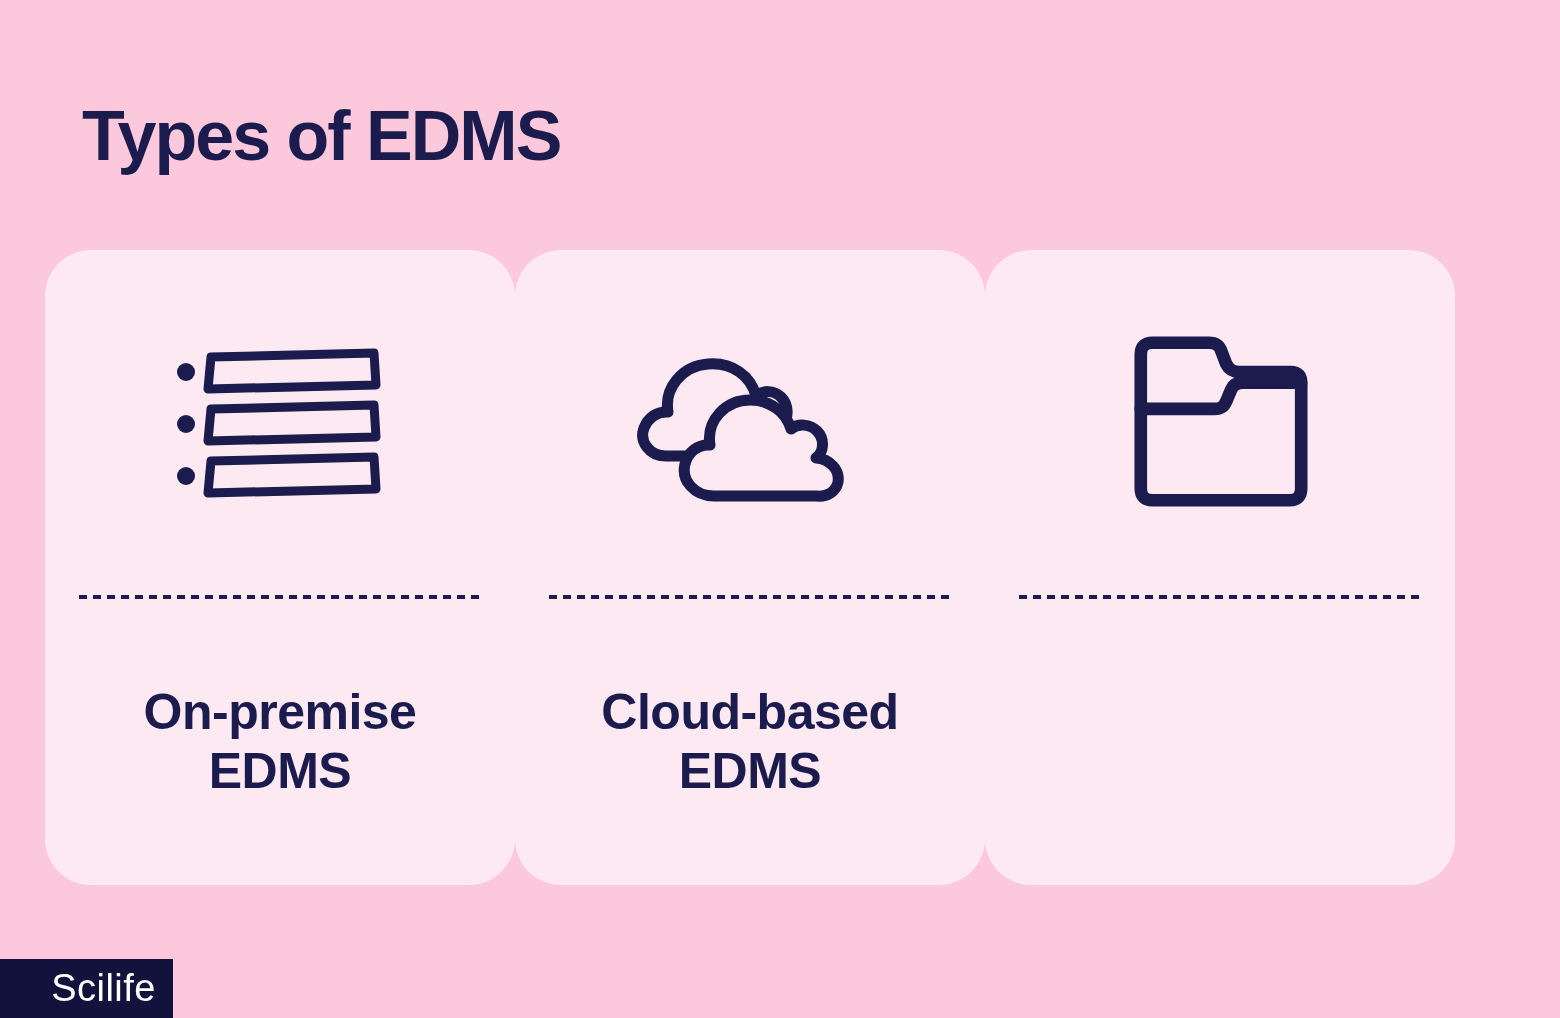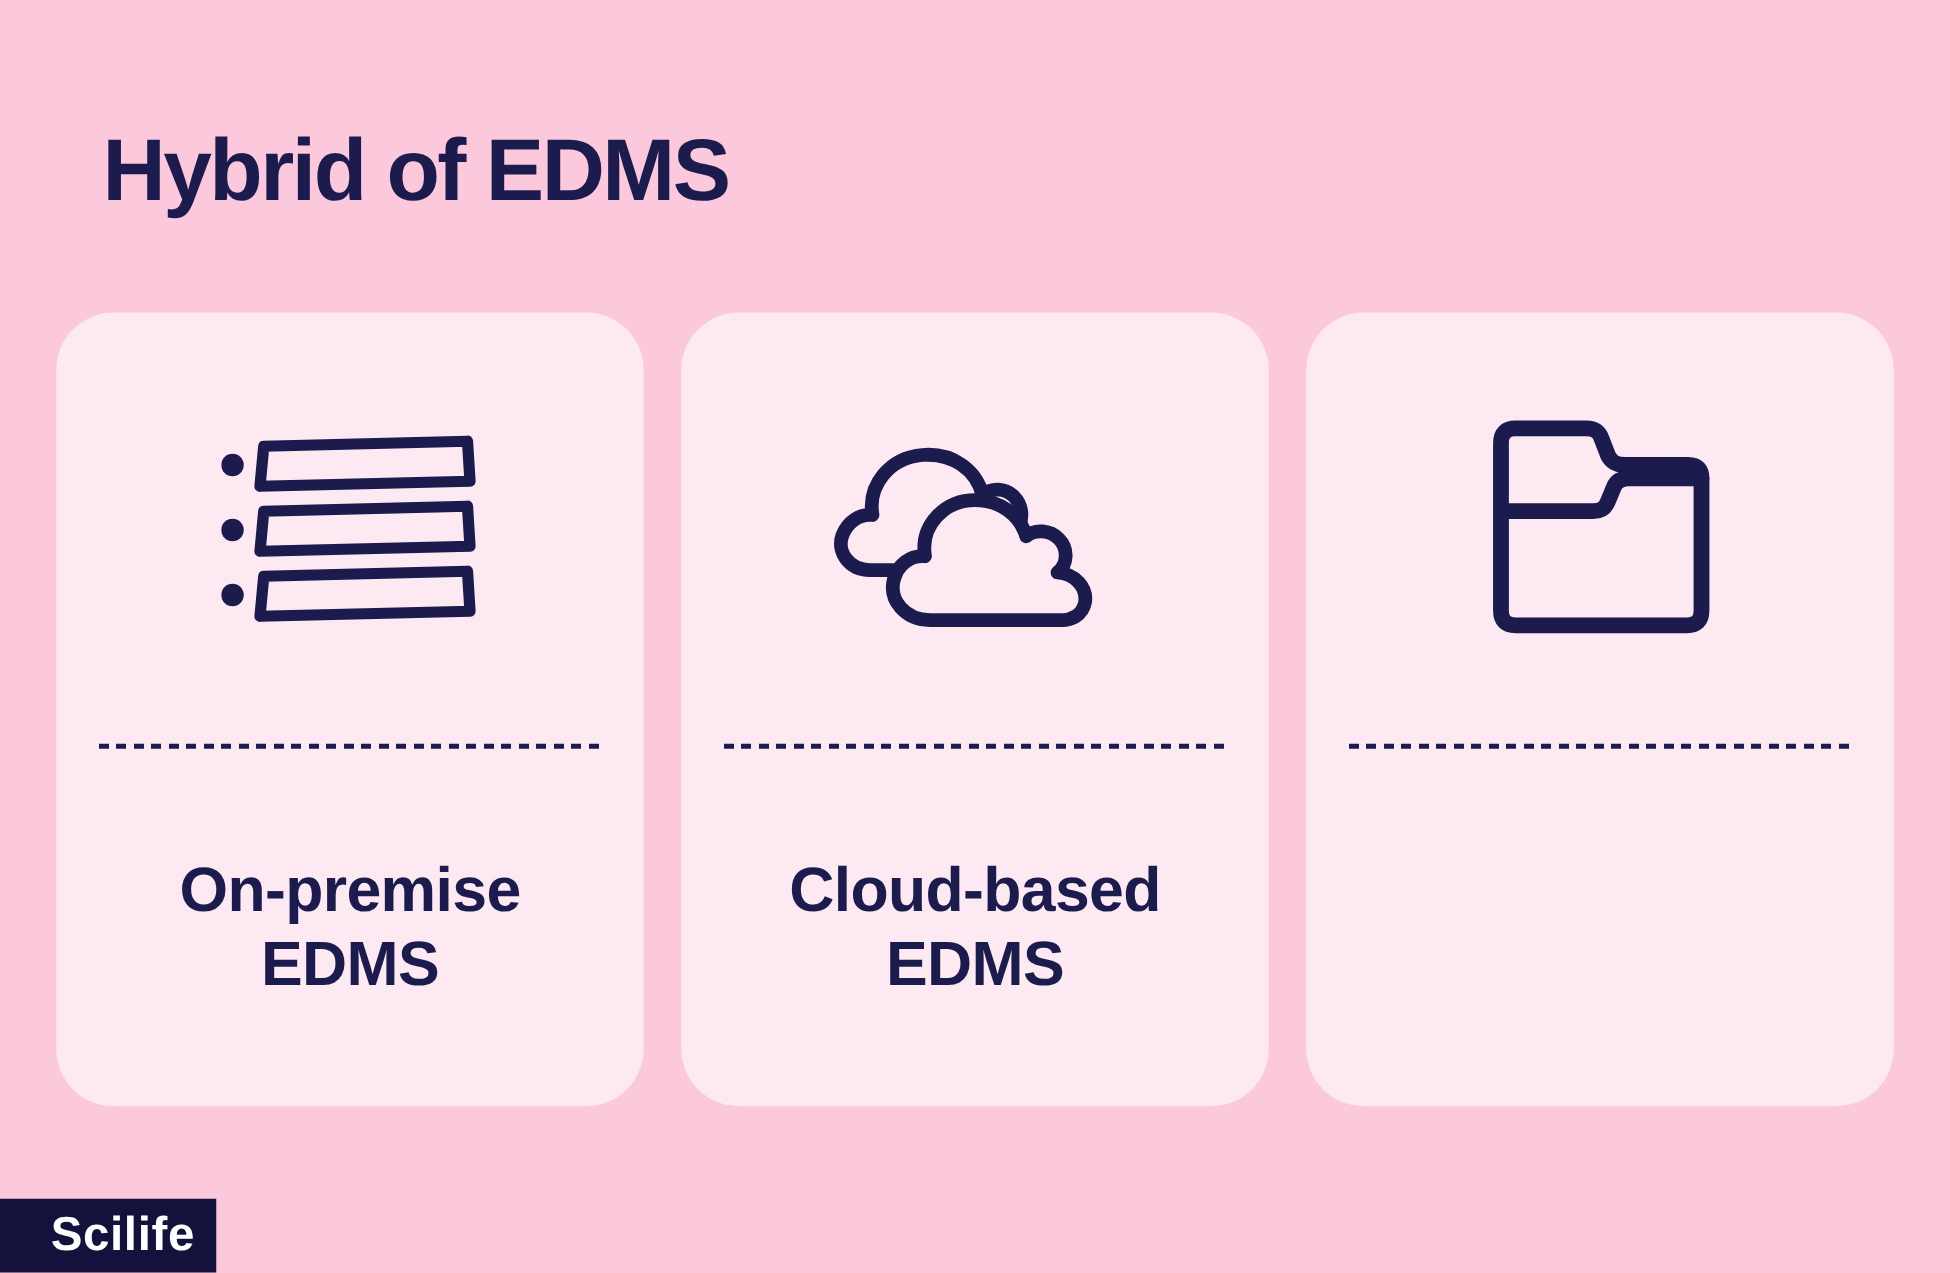--- a/index.html
+++ b/index.html
@@ -28,21 +28,20 @@
     font-size: 70px;
     font-weight: 800;
     letter-spacing: -2px;
     color: var(--ink, #1B1B4D);
   }
   .cards-row {
     position: absolute;
     left: 45px;
     top: 250px;
     display: flex;
-    gap: 30px;
   }
   .card {
     width: 470px;
     height: 635px;
     background: var(--card, #FCE9F1);
     border-radius: 46px;
     display: flex;
     flex-direction: column;
   }
   .icon-box {
@@ -101,30 +100,30 @@
     height: 59px;
     background: var(--logo_bg, #12123C);
     display: flex;
     align-items: center;
     justify-content: flex-end;
     padding-right: 17px;
   }
   .logo-text {
     color: var(--logo_text, #FFFFFF);
     font-size: 38px;
-    font-weight: 700;
+    font-weight: 400;
     letter-spacing: 0.5px;
   }
 </style>
 </head>
 <body>
 
 <div class="canvas">
 
-  <h1 class="page-title">Hybrid of EDMS</h1>
+  <h1 class="page-title">Types of EDMS</h1>
 
   <div class="cards-row">
 
     <div class="card">
       <div class="icon-box">
         <svg width="206" height="150" viewBox="0 0 206 150" aria-hidden="true">
           <circle class="fill" cx="9" cy="24" r="9"></circle>
           <circle class="fill" cx="9" cy="76" r="9"></circle>
           <circle class="fill" cx="9" cy="128" r="9"></circle>
           <path class="stroke" stroke-width="9" d="M34 9 L197 5 L199 37 L31 41 Z"></path>

